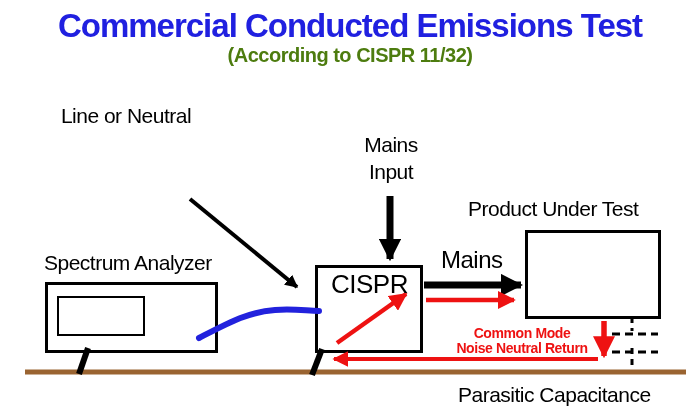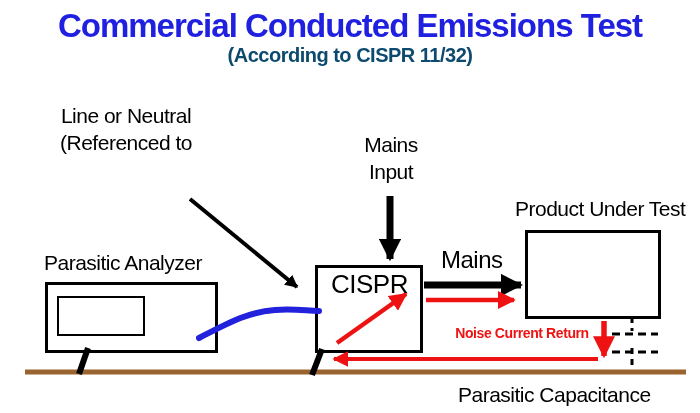--- a/index.html
+++ b/index.html
@@ -7,28 +7,28 @@
     position:relative;width:700px;height:413px;background:#ffffff;overflow:hidden;
     font-family:"Liberation Sans","DejaVu Sans",sans-serif;color:#000000;
   }
   .abs{position:absolute;}
   .title{
     left:0;top:7px;width:700px;text-align:center;
     font-size:33px;font-weight:bold;letter-spacing:-1px;color:#2020E0;
   }
   .subtitle{
     left:0;top:44px;width:700px;text-align:center;
-    font-size:20px;font-weight:bold;letter-spacing:-0.5px;color:#0c4a6e;
+    font-size:20px;font-weight:bold;letter-spacing:-0.5px;color:#4d7c0f;
   }
   .lbl{font-size:21px;letter-spacing:-0.5px;line-height:24px;white-space:nowrap;}
   .annot{left:13px;top:102px;width:226px;text-align:center;line-height:27px;}
   .annot span{display:block;}
   .mains-input{left:346px;top:131px;width:90px;text-align:center;line-height:27px;}
   .mains-input span{display:block;}
-  .put-label{left:515px;top:197px;}
+  .put-label{left:468px;top:197px;}
   .sa-label{left:44px;top:251px;}
   .mains-label{left:441px;top:248px;font-size:24px;}
   .lisn-label{left:331px;top:272px;font-size:26px;letter-spacing:-0.5px;}
   .cm-label{
     left:432px;top:326px;width:180px;text-align:center;
     font-size:14px;font-weight:bold;letter-spacing:-0.4px;line-height:15px;color:#EE1212;
   }
   .cm-label span{display:block;}
   .bonds-label{left:77px;top:383px;}
   .parasitic-label{left:458px;top:383px;text-align:right;}
@@ -84,32 +84,32 @@
     <g stroke="#000" fill="none">
       <line x1="632" y1="318" x2="632" y2="331" stroke-width="3" stroke-dasharray="5 5"></line>
       <line x1="612" y1="334" x2="658" y2="334" stroke-width="3" stroke-dasharray="8 5"></line>
       <line x1="612" y1="352" x2="658" y2="352" stroke-width="3" stroke-dasharray="8 5"></line>
       <line x1="632" y1="348" x2="632" y2="370" stroke-width="3" stroke-dasharray="6 5"></line>
     </g>
   </svg>
 
   <div class="abs lbl annot">
     <span>Line or Neutral</span>
-    <span>(Referenced to</span>
   </div>
 
   <div class="abs lbl mains-input">
     <span>Mains</span>
     <span>Input</span>
   </div>
 
   <div class="abs lbl put-label">Product Under Test</div>
-  <div class="abs lbl sa-label">Parasitic Analyzer</div>
+  <div class="abs lbl sa-label">Spectrum Analyzer</div>
   <div class="abs lbl mains-label">Mains</div>
   <div class="abs lbl lisn-label">CISPR</div>
 
   <div class="abs cm-label">
-    <span>Noise Current Return</span>
+    <span>Common Mode</span>
+    <span>Noise Neutral Return</span>
   </div>
 
   <div class="abs lbl parasitic-label">Parasitic Capacitance</div>
 
 </div>
 
 </body></html>

